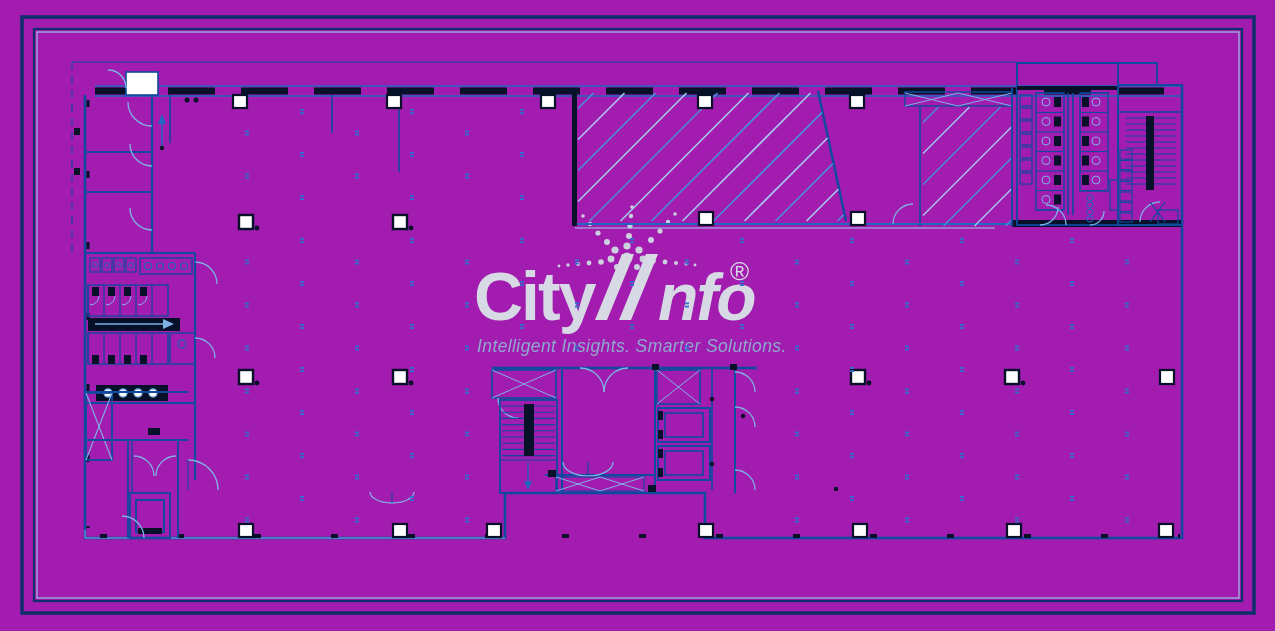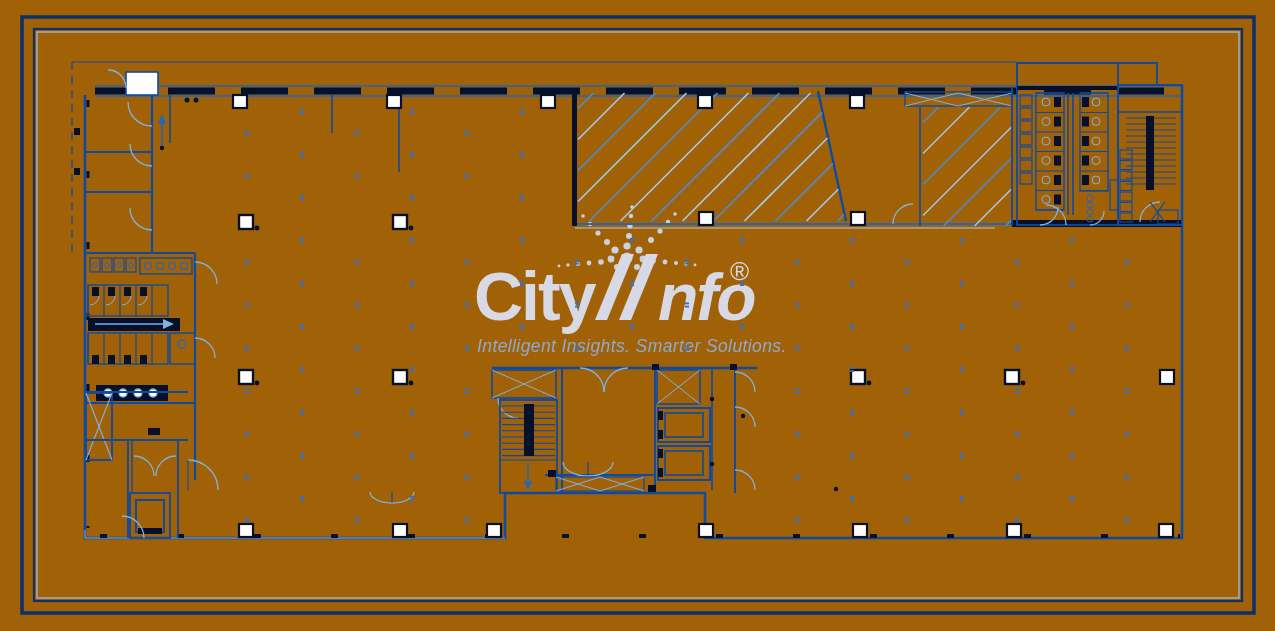--- a/index.html
+++ b/index.html
@@ -1,16 +1,16 @@
 <!DOCTYPE html>
 <html><head>
 <meta charset="utf-8">
 <style>
   html,body{margin:0;padding:0;background:#ffffff;}
-  .canvas{position:relative;width:1275px;height:631px;background:#a16207;overflow:hidden;
+  .canvas{position:relative;width:1275px;height:631px;background:#a21caf;overflow:hidden;
           font-family:"Liberation Sans", sans-serif;text-align:center;}
   svg{position:absolute;left:0;top:0;}
   text{font-family:"Liberation Sans", sans-serif;}
   .brand{font-weight:bold;letter-spacing:-2px;}
   .brand-i{font-weight:bold;font-style:italic;letter-spacing:-2px;}
   .tagline{font-style:italic;letter-spacing:.4px;}
 </style>
 </head>
 <body>
 

